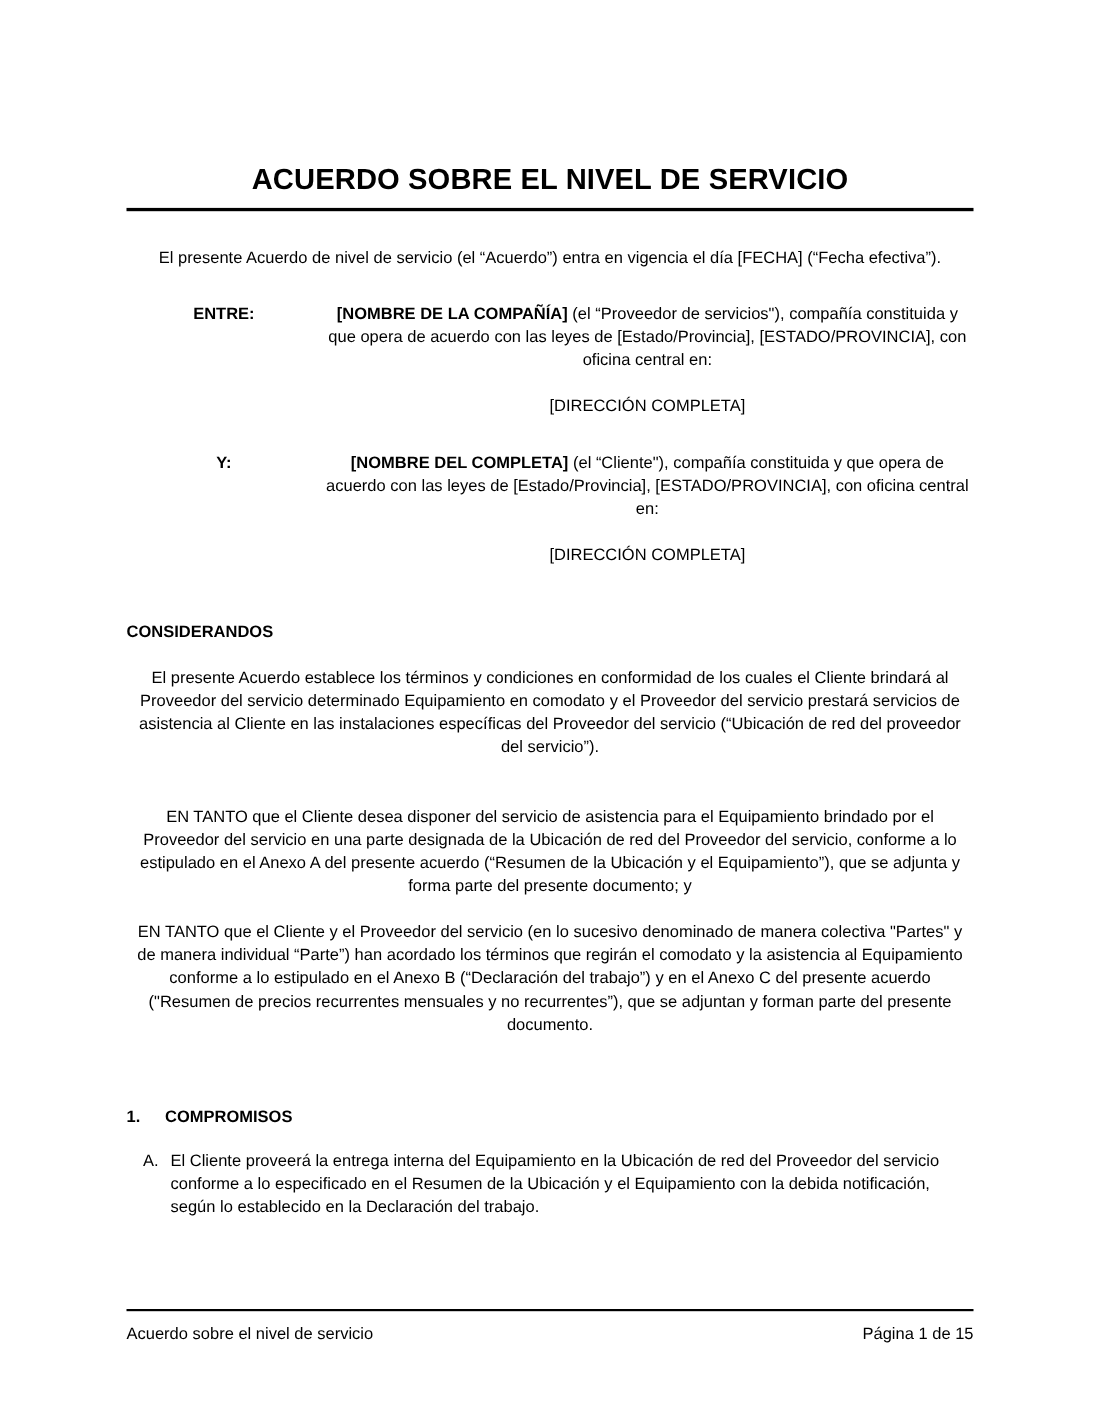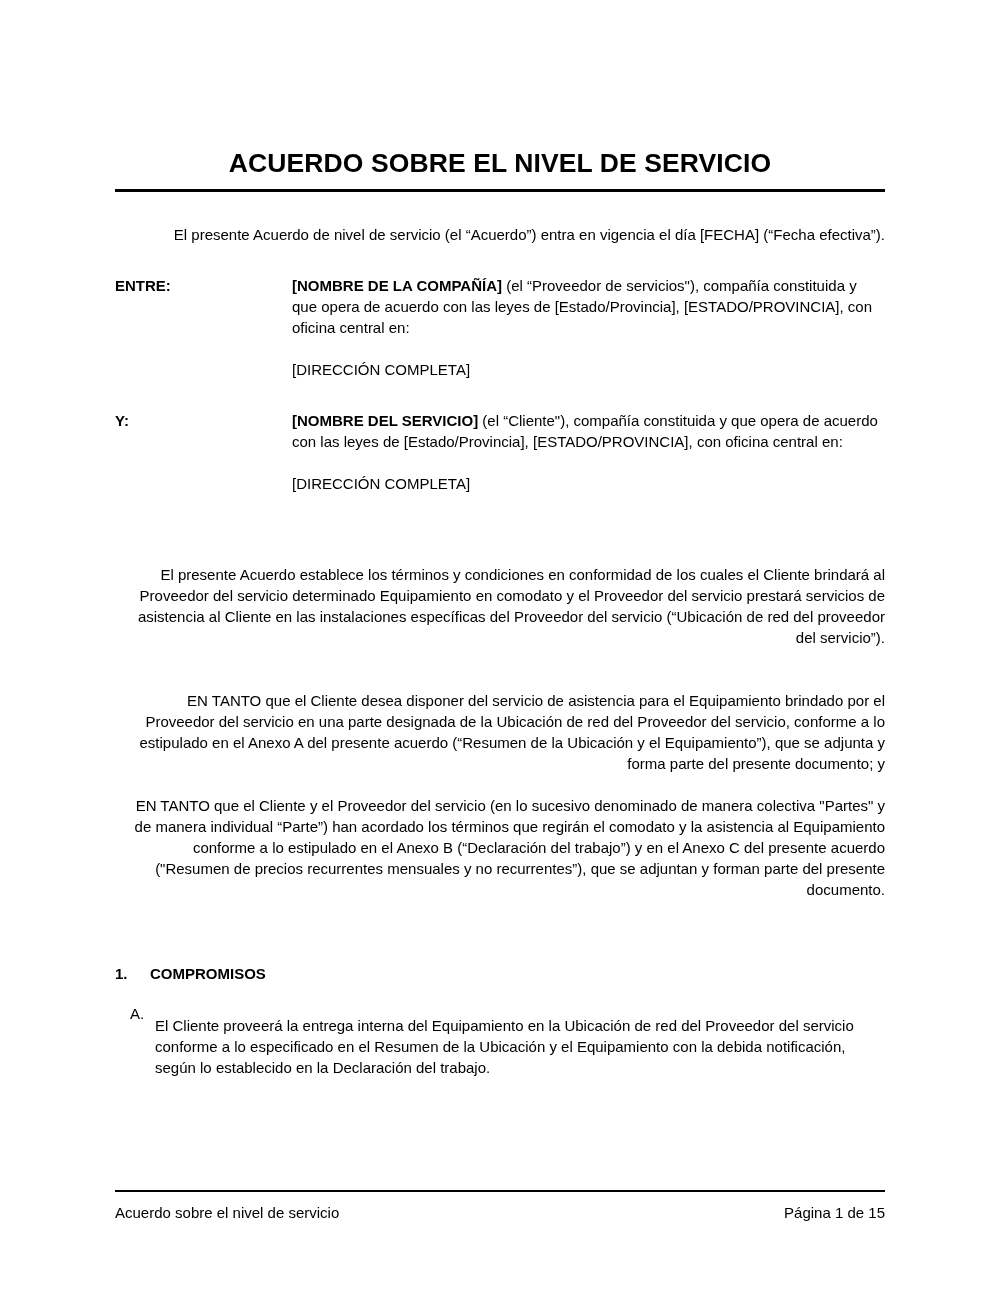--- a/index.html
+++ b/index.html
@@ -47,39 +47,40 @@
     border: 0;
     border-top: 3.5px solid #000;
     width: 100%;
   }
 
   
   p.body {
     margin: 0;
     font-size: 15px;
     line-height: 21px;
-    text-align: right;
+    text-align: center;
   }
 
   .gap-intro { height: 24px; }
   .gap-para  { height: 21px; }
   .gap-block { height: 30px; }
 
   b, .bold { font-weight: bold; }
 
   
   .parties {
     width: 100%;
     border-collapse: collapse;
   }
   .parties td {
     vertical-align: top;
     padding: 0;
     font-size: 15px;
     line-height: 21px;
+    text-align: center;
   }
   .parties td.label {
     width: 177px;
     font-weight: bold;
     white-space: nowrap;
   }
   .parties td.value { width: auto; }
   .addr-gap { height: 21px; }
 
   .parties tr.spacer td { height: 30px; line-height: 30px; font-size: 0; }
@@ -109,21 +110,21 @@
     display: flex;
     font-size: 15px;
     line-height: 21px;
   }
   .list-item .marker {
     width: 25px;
     flex: 0 0 25px;
     margin-left: 15px;
     text-align: left;
   }
-  .list-item .text { flex: 1 1 auto; margin-top: 12px; }
+  .list-item .text { flex: 1 1 auto; }
 
   
   .footer {
     position: absolute;
     left: 115px;
     width: 770px;
     top: 1190px;
   }
   .footer-rule {
     border: 0;
@@ -167,31 +168,32 @@
             <div>[DIRECCIÓN COMPLETA]</div>
           </td>
         </tr>
         <tr class="spacer">
           <td></td>
           <td></td>
         </tr>
         <tr>
           <td class="label">Y:</td>
           <td class="value">
-            <span class="bold">[NOMBRE DEL SERVICIO]</span><span> (el “Cliente"), compañía constituida y que opera de acuerdo con las leyes de [Estado/Provincia], [ESTADO/PROVINCIA], con oficina central en:</span>
+            <span class="bold">[NOMBRE DEL COMPLETA]</span><span> (el “Cliente"), compañía constituida y que opera de acuerdo con las leyes de [Estado/Provincia], [ESTADO/PROVINCIA], con oficina central en:</span>
             <div class="addr-gap"></div>
             <div>[DIRECCIÓN COMPLETA]</div>
           </td>
         </tr>
       </tbody>
     </table>
 
     <div class="gap-block"></div>
     <div style="height:19px"></div>
 
+    <h2 class="heading">CONSIDERANDOS</h2>
 
     <div class="gap-para"></div>
 
     <p class="body">El presente Acuerdo establece los términos y condiciones en conformidad de los cuales el Cliente brindará al Proveedor del servicio determinado Equipamiento en comodato y el Proveedor del servicio prestará servicios de asistencia al Cliente en las instalaciones específicas del Proveedor del servicio (“Ubicación de red del proveedor del servicio”).</p>
     <div class="gap-para"></div>
 
     <div class="gap-para"></div>
 
     <p class="body">EN TANTO que el Cliente desea disponer del servicio de asistencia para el Equipamiento brindado por el Proveedor del servicio en una parte designada de la Ubicación de red del Proveedor del servicio, conforme a lo estipulado en el Anexo A del presente acuerdo (“Resumen de la Ubicación y el Equipamiento”), que se adjunta y forma parte del presente documento; y</p>
     <div class="gap-para"></div>

